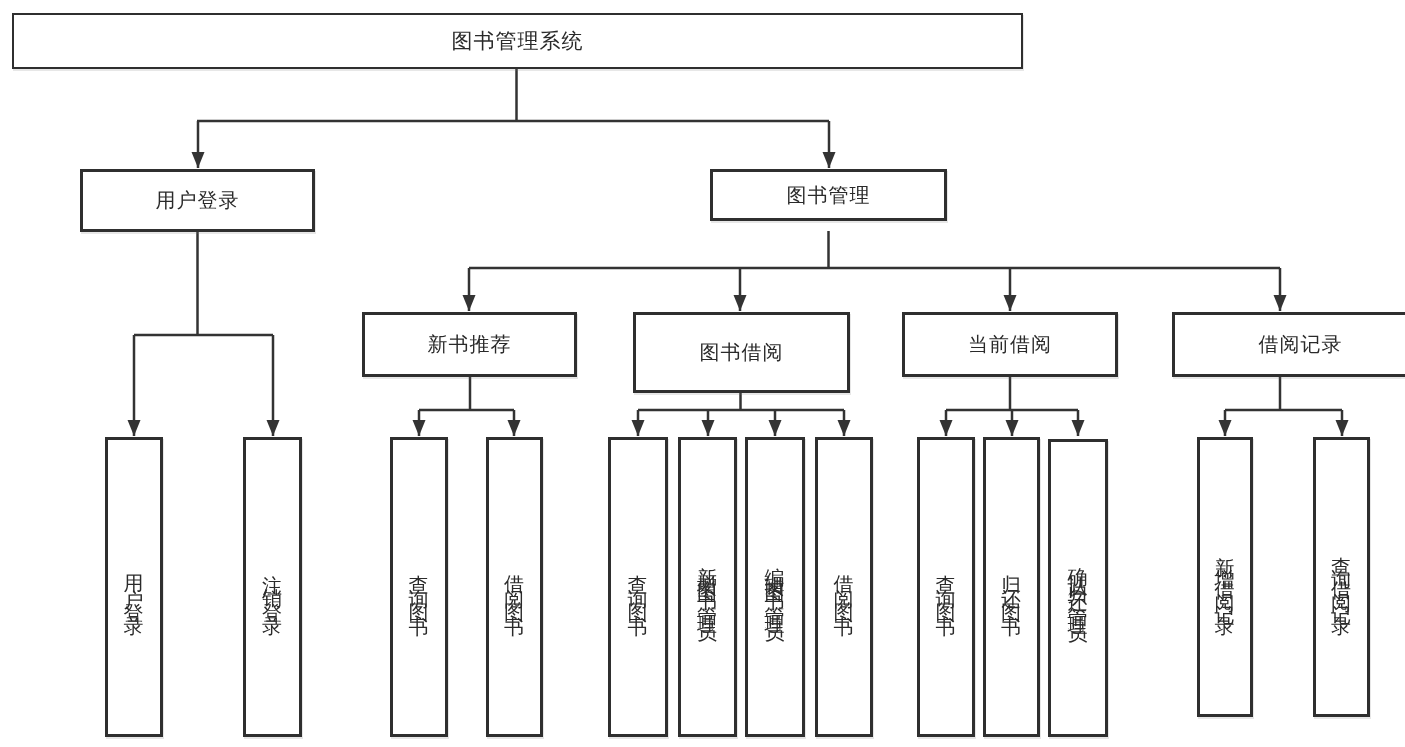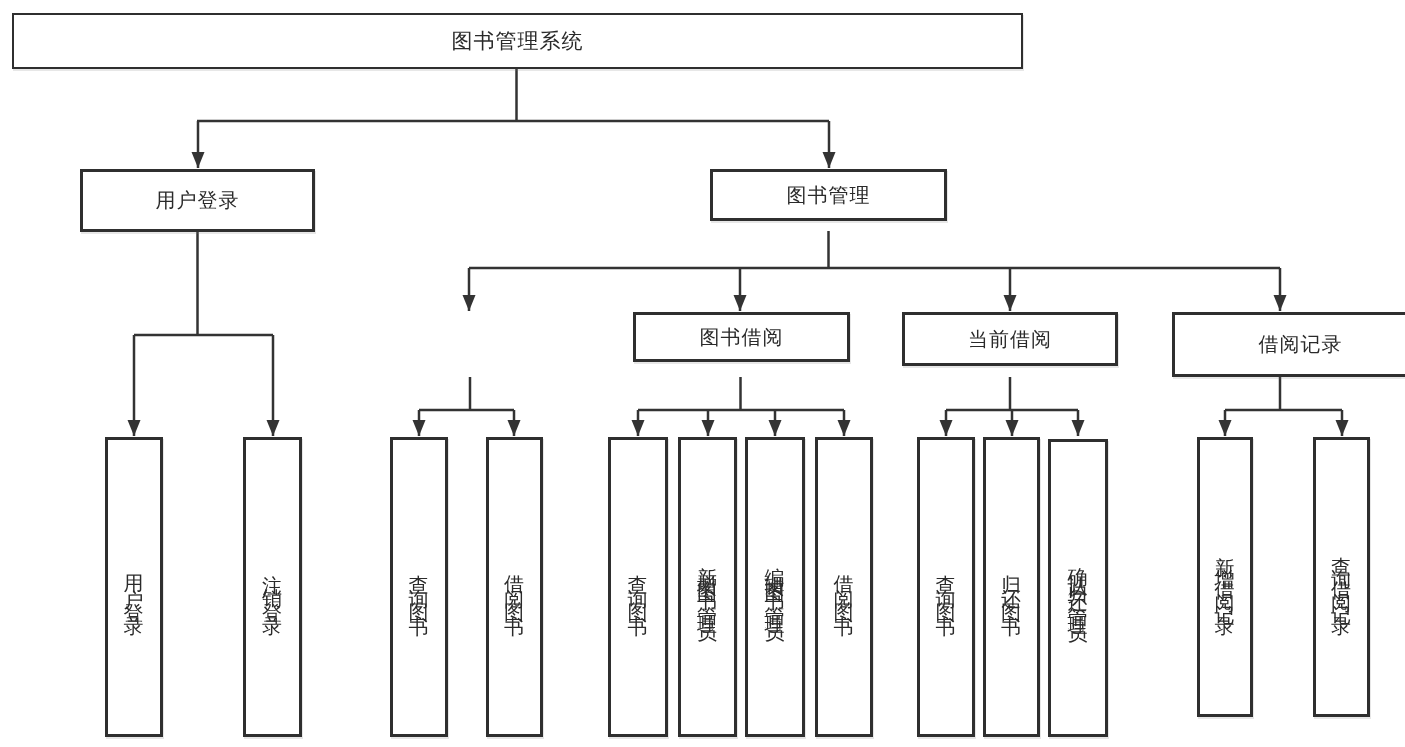--- a/index.html
+++ b/index.html
@@ -139,24 +139,27 @@
     <span>图书管理系统</span>
   </div>
 
   <div class="box h" style="left:80px;top:169px;width:235px;height:63px">
     <span>用户登录</span>
   </div>
   <div class="box h" style="left:710px;top:169px;width:237px;height:52px">
     <span>图书管理</span>
   </div>
 
-  <div class="box h" style="left:633px;top:312px;width:217px;height:50px">
+  <div class="box h" style="left:362px;top:312px;width:215px;height:65px">
+    <span>新书推荐</span>
+  </div>
+  <div class="box h" style="left:633px;top:312px;width:217px;height:81px">
     <span>图书借阅</span>
   </div>
-  <div class="box h" style="left:902px;top:312px;width:216px;height:54px">
+  <div class="box h" style="left:902px;top:312px;width:216px;height:65px">
     <span>当前借阅</span>
   </div>
   <div class="box h" style="left:1172px;top:312px;width:257px;height:65px">
     <span>借阅记录</span>
   </div>
 
   <div class="box v" style="left:105px;top:437px;width:58px;height:300px">
     <span>用户登录</span>
   </div>
   <div class="box v" style="left:243px;top:437px;width:59px;height:300px">

